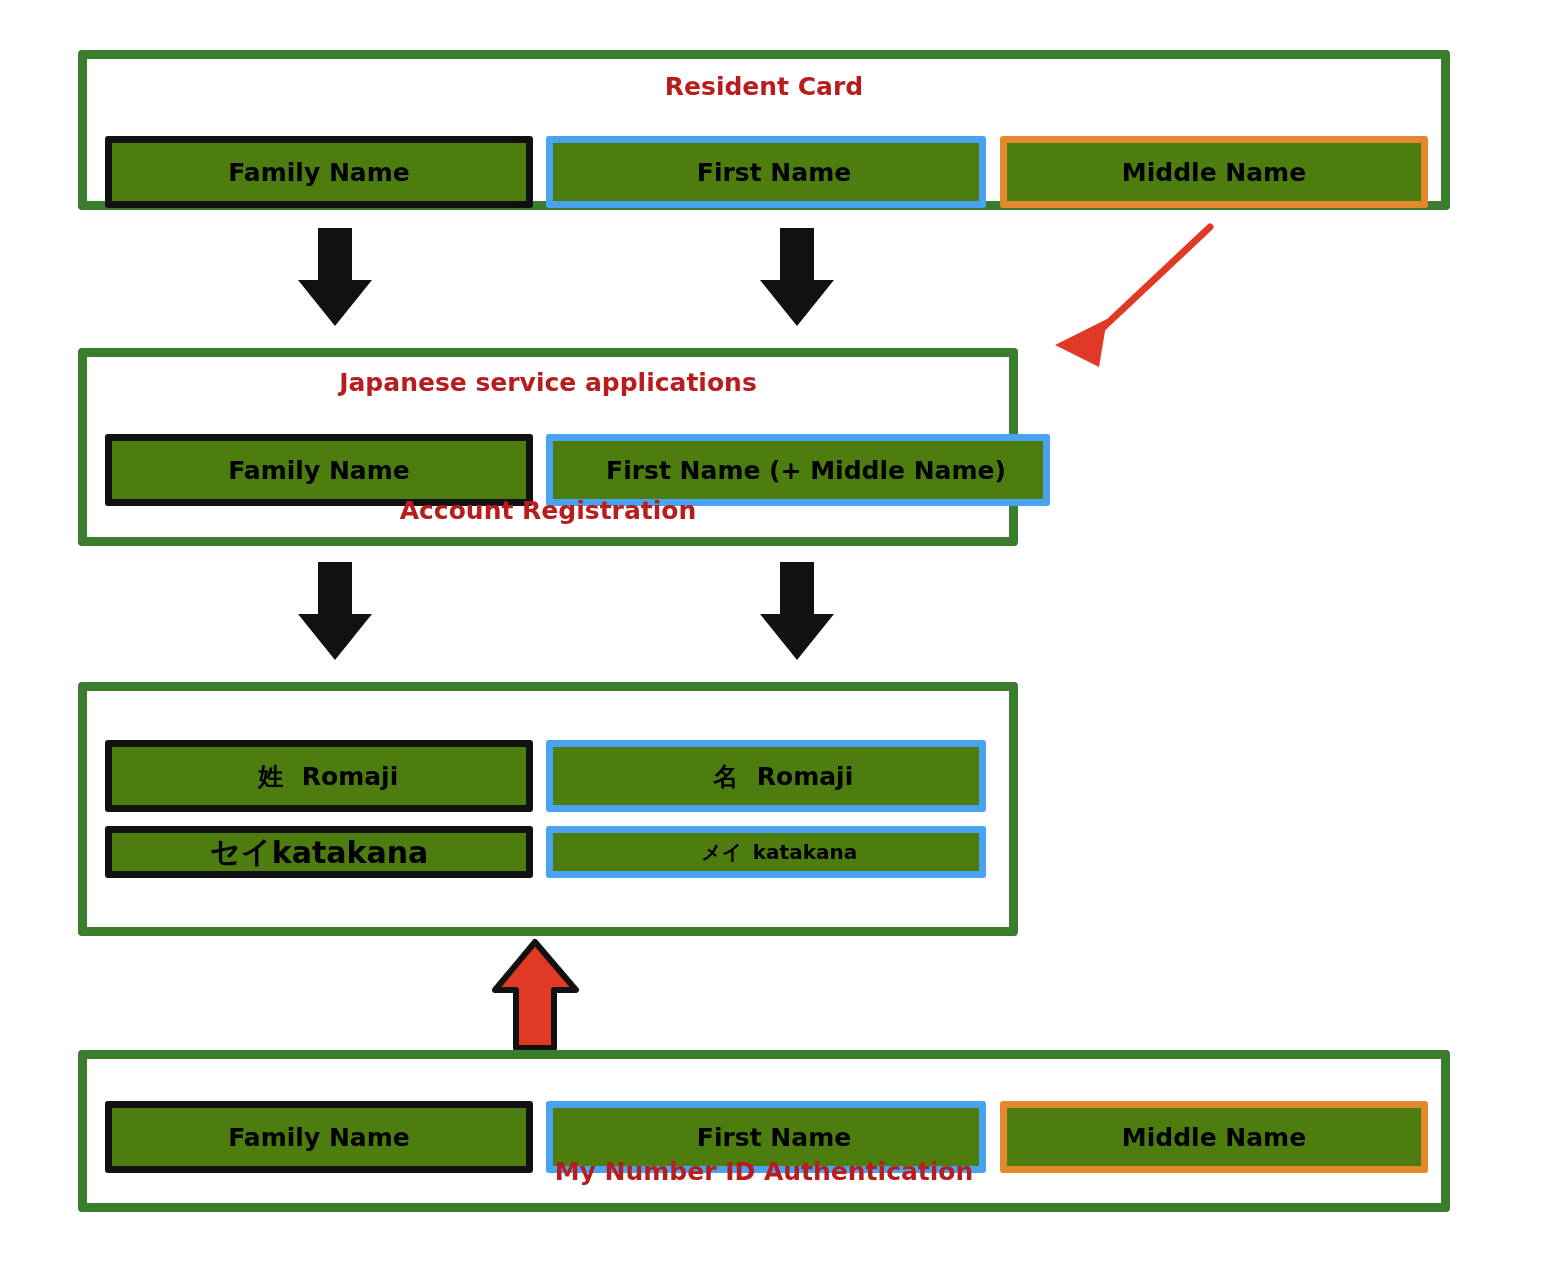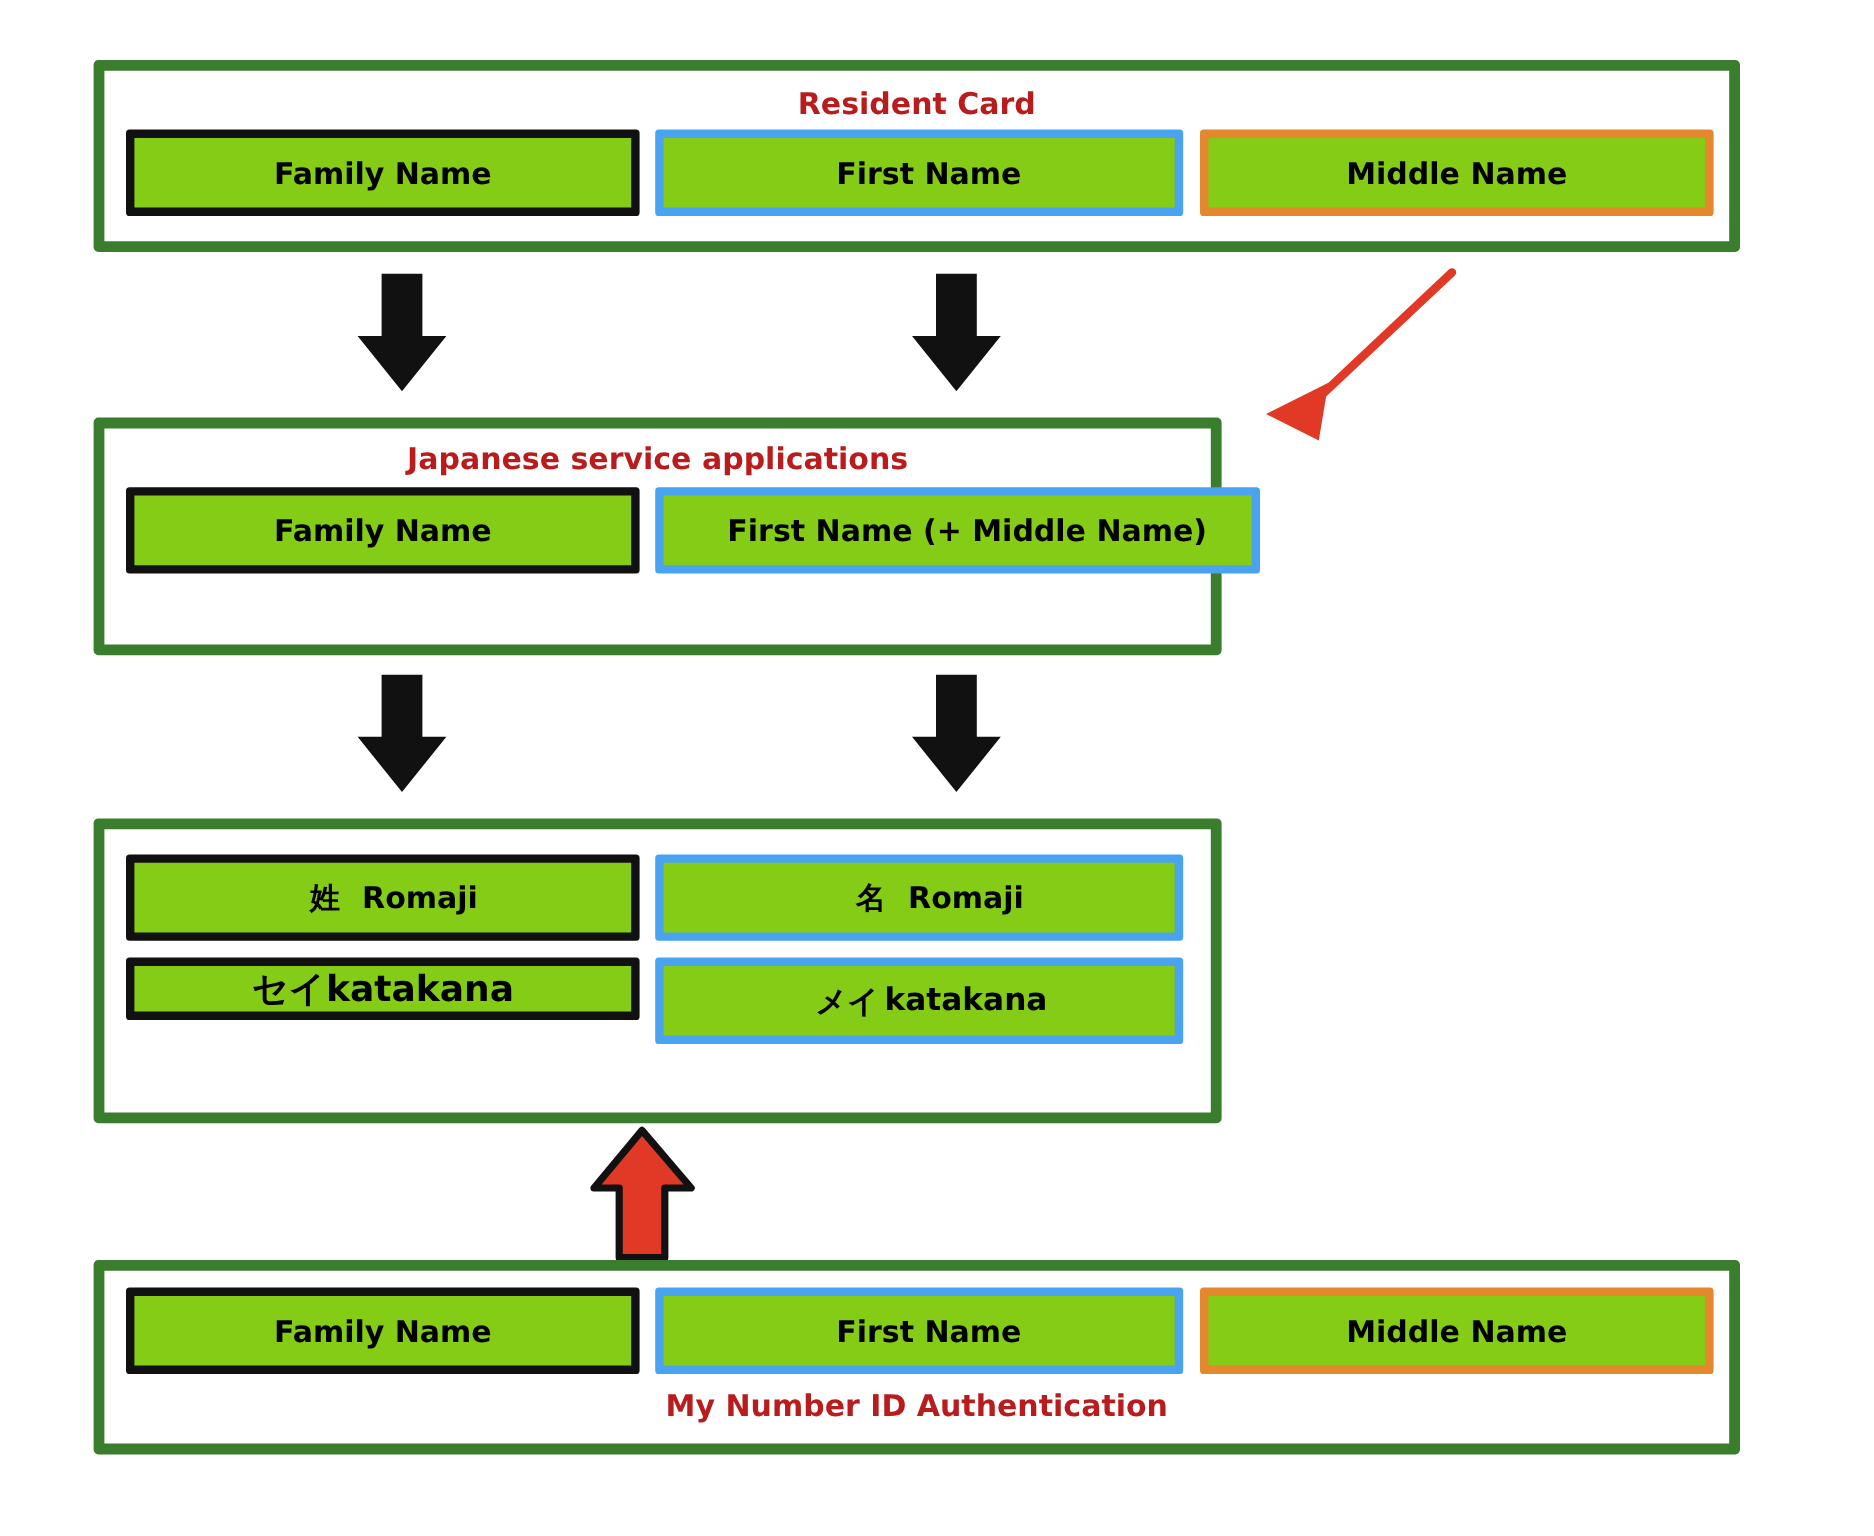--- a/index.html
+++ b/index.html
@@ -30,26 +30,27 @@
     border-radius: 4px;
     background: #ffffff;
   }
 
   
   .field {
     position: absolute;
     box-sizing: border-box;
     border: 7px solid #111111;
     border-radius: 3px;
-    background: #84cc16;
+    background: #4d7c0f;
     display: flex;
     align-items: center;
     justify-content: center;
     font-weight: bold;
     color: #000000;
+    margin-top: 28px;
   }
   .field.blue { border-color: #4aa3f0; padding-left: 16px; }
   .field.orange { border-color: #e3882c; }
 
   .caption {
     position: absolute;
     font-weight: bold;
     color: #b91c1c;
     text-align: center;
     white-space: nowrap;
@@ -104,20 +105,21 @@
   <div class="group" style="left:78px; top:348px; width:940px; height:198px;">
   </div>
   <div class="caption" style="left:78px; top:368px; width:940px; font-size:25px;">Japanese service applications</div>
 
   <div class="field" style="left:105px; top:406px; width:428px; height:72px; font-size:25px;">
     <span>Family Name</span>
   </div>
   <div class="field blue" style="left:546px; top:406px; width:504px; height:72px; font-size:25px;">
     <span>First Name (+ Middle Name)</span>
   </div>
+  <div class="caption" style="left:78px; top:496px; width:940px; font-size:25px;">Account Registration</div>
 
   <svg class="arrow" style="left:290px; top:562px;" width="90" height="100" viewBox="0 0 90 100">
     <polygon points="28,0 62,0 62,52 82,52 45,98 8,52 28,52" fill="#111111"></polygon>
   </svg>
   <svg class="arrow" style="left:752px; top:562px;" width="90" height="100" viewBox="0 0 90 100">
     <polygon points="28,0 62,0 62,52 82,52 45,98 8,52 28,52" fill="#111111"></polygon>
   </svg>
 
   <div class="group" style="left:78px; top:682px; width:940px; height:254px;">
   </div>
@@ -128,21 +130,21 @@
   </div>
   <div class="field blue" style="left:546px; top:712px; width:440px; height:72px; font-size:25px;">
     <span class="kanji">名</span>
     <span class="latin">Romaji</span>
   </div>
 
   <div class="field" style="left:105px; top:798px; width:428px; height:52px; font-size:30px;">
     <span class="kanji">セイ</span>
     <span class="latin">katakana</span>
   </div>
-  <div class="field blue" style="left:546px; top:798px; width:440px; height:72px; font-size:26px;">
+  <div class="field blue" style="left:546px; top:798px; width:440px; height:52px; font-size:20px;">
     <span class="kanji">メイ</span>
     <span class="latin">katakana</span>
   </div>
 
 
   <svg class="arrow" style="left:488px; top:938px;" width="95" height="112" viewBox="0 0 95 112">
     <polygon points="47,4 88,52 66,52 66,110 28,110 28,52 7,52" fill="#e03a27" stroke="#111111" stroke-width="6" stroke-linejoin="round"></polygon>
   </svg>
 
   <div class="group" style="left:78px; top:1050px; width:1372px; height:162px;">

